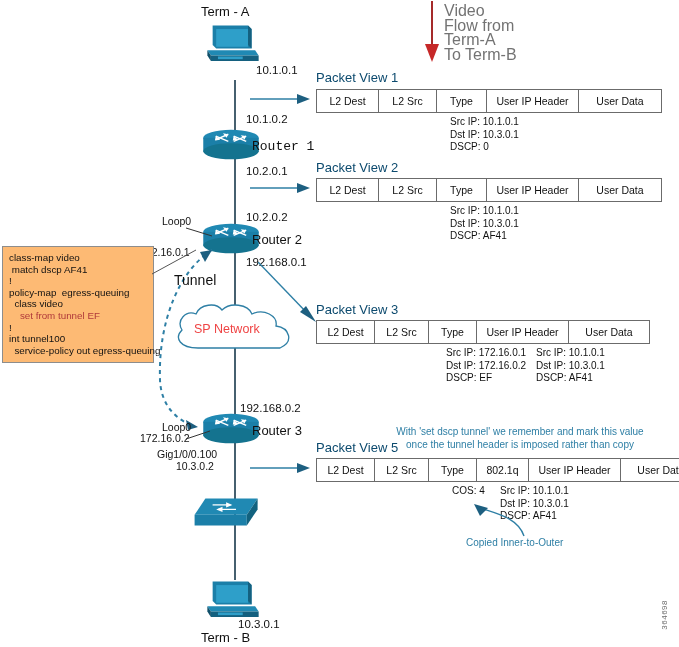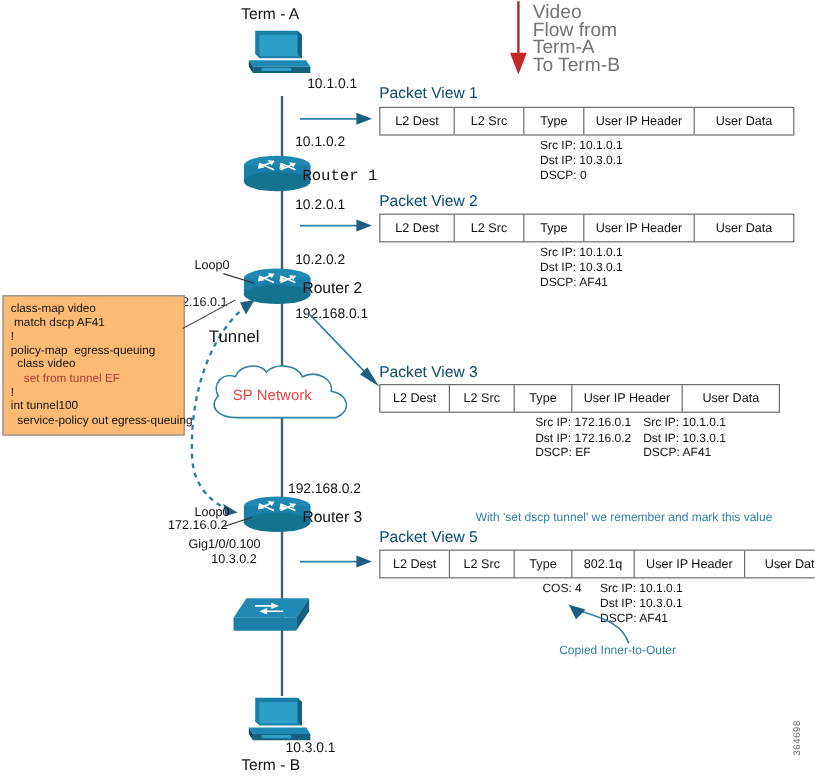--- a/index.html
+++ b/index.html
@@ -244,20 +244,21 @@
   <div>Dst IP: 172.16.0.2</div>
   <div style="font-weight:normal;">DSCP: EF</div>
 </div>
 <div class="abs pv-notes" style="left:536px;top:347px;">
   <div>Src IP: 10.1.0.1</div>
   <div>Dst IP: 10.3.0.1</div>
   <div>DSCP: AF41</div>
 </div>
 <div class="abs note-blue" style="left:372px;top:390px;width:296px;margin-top:36px;">
   <div>With 'set dscp tunnel' we remember and mark this value</div>
+  <div>once the tunnel header is imposed rather than copy</div>
 </div>
 
 <div class="abs pv-title" style="left:316px;top:440px;">Packet View 5</div>
 <svg class="abs" style="left:250px;top:461px;" width="62" height="14" viewBox="0 0 62 14">
   <line x1="0" y1="7" x2="50" y2="7" stroke="#2e7fa5" stroke-width="1.4"></line>
   <polygon points="60,7 47,2 47,12" fill="#1d5f80"></polygon>
 </svg>
 <div class="abs pv-table" style="left:316px;top:458px;">
   <div class="pv-cell" style="width:58px;">L2 Dest</div>
   <div class="pv-cell" style="width:54px;">L2 Src</div>

